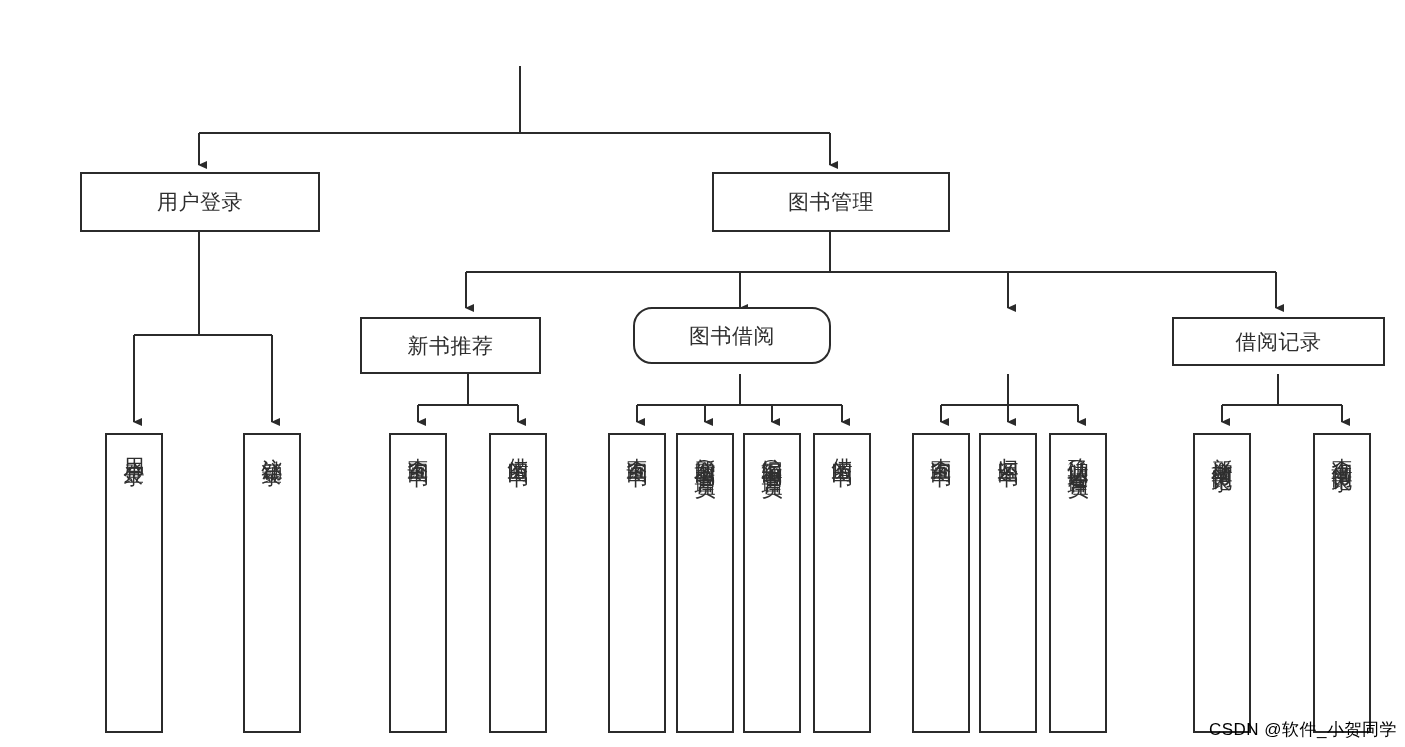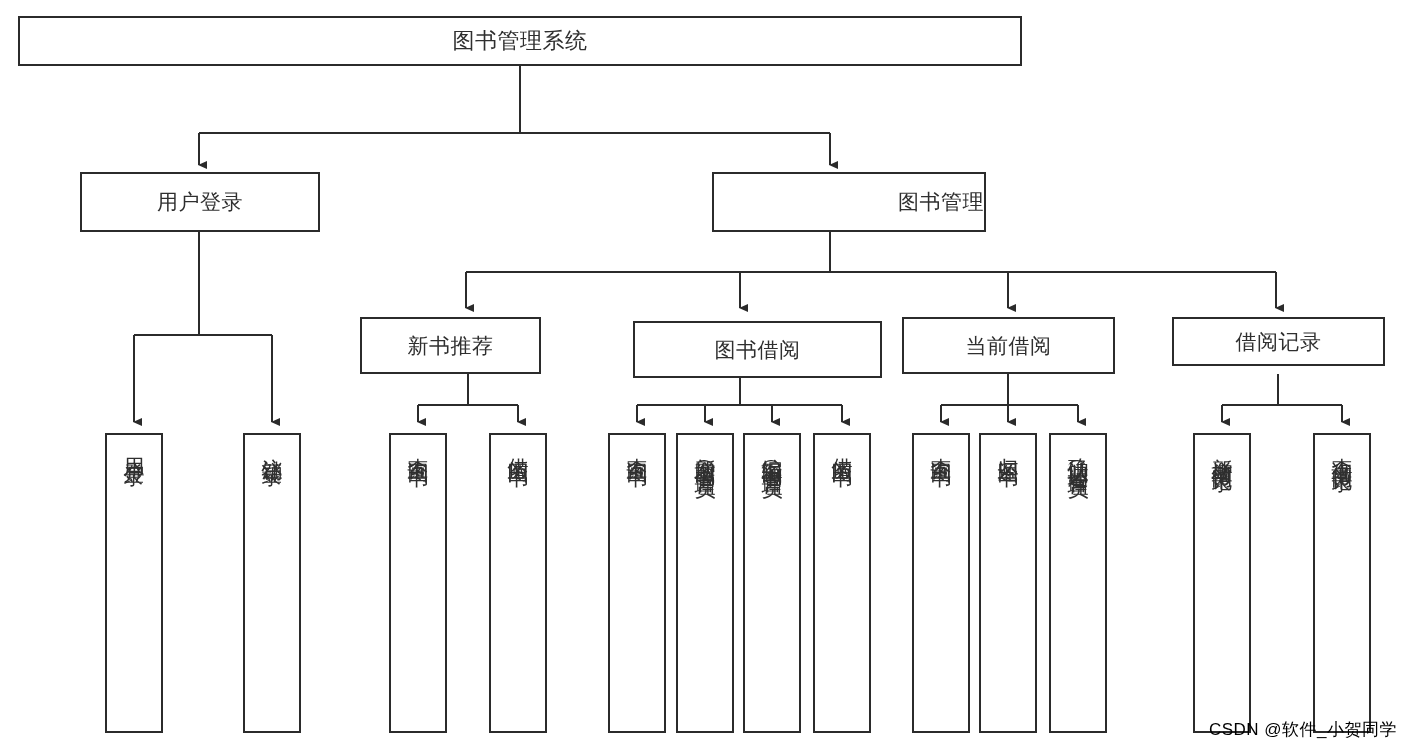--- a/index.html
+++ b/index.html
@@ -117,39 +117,33 @@
       <path d="M1008,405 L1008,422" marker-end="url(#arrowhead)"></path>
       <path d="M1078,405 L1078,422" marker-end="url(#arrowhead)"></path>
 
       <path d="M1278,374 L1278,405"></path>
       <path d="M1222,405 L1342,405"></path>
       <path d="M1222,405 L1222,422" marker-end="url(#arrowhead)"></path>
       <path d="M1342,405 L1342,422" marker-end="url(#arrowhead)"></path>
     </g>
   </svg>
 
-  <div class="node node-h node-root" style="left:18px; top:16px; width:1004px; height:50px;">
-    <span>图书管理系统</span>
-  </div>
 
   <div class="node node-h" style="left:80px; top:172px; width:240px; height:60px;">
     <span>用户登录</span>
   </div>
-  <div class="node node-h" style="left:712px; top:172px; width:274px; height:60px;justify-content:flex-end;">
+  <div class="node node-h" style="left:712px; top:172px; width:238px; height:60px;">
     <span>图书管理</span>
   </div>
 
   <div class="node node-h" style="left:360px; top:317px; width:181px; height:57px;">
     <span>新书推荐</span>
   </div>
-  <div class="node node-h" style="left:633px; top:321px; width:249px; height:57px;">
+  <div class="node node-h" style="left:633px; top:307px; width:198px; height:57px;border-radius:19px;">
     <span>图书借阅</span>
-  </div>
-  <div class="node node-h" style="left:902px; top:317px; width:213px; height:57px;">
-    <span>当前借阅</span>
   </div>
   <div class="node node-h" style="left:1172px; top:317px; width:213px; height:49px;">
     <span>借阅记录</span>
   </div>
 
   <div class="node node-leaf" style="left:105px; top:433px; width:58px; height:300px;">
     <span class="vlabel">用户登录</span>
   </div>
   <div class="node node-leaf" style="left:243px; top:433px; width:58px; height:300px;">
     <span class="vlabel">注销登录</span>

